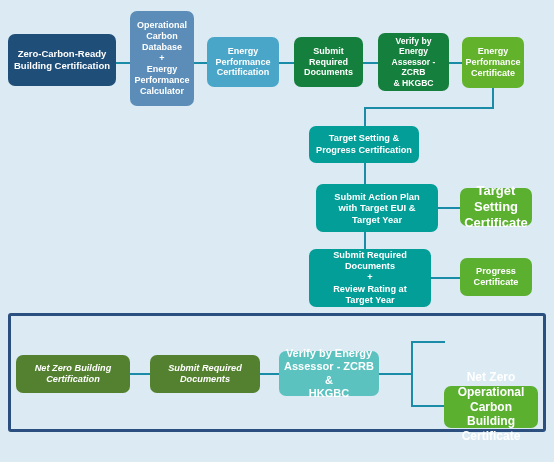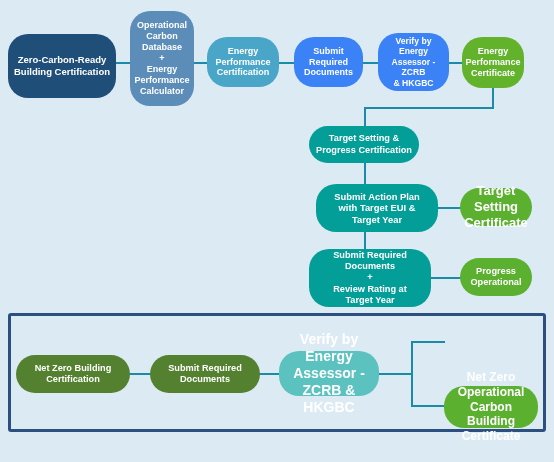--- a/index.html
+++ b/index.html
@@ -11,40 +11,40 @@
     position: relative;
     width: 554px;
     height: 462px;
     background: #dcebf3;
     font-family: "Liberation Sans", sans-serif;
     overflow: hidden;
   }
   .node {
     position: absolute;
     box-sizing: border-box;
-    border-radius: 20px;
+    border-radius: 7px;
     display: flex;
     align-items: center;
     justify-content: center;
     text-align: center;
     color: #ffffff;
     font-weight: bold;
     line-height: 1.22;
     white-space: pre-line;
     padding: 2px 4px;
     z-index: 3;
   }
   .n-navy      { background: #1f4e79; }
   .n-steel     { background: #5b8db8; }
   .n-blue-lt   { background: #4aa6c8; }
-  .n-blue-md   { background: #3b82f6; }
+  .n-blue-md   { background: #15803d; }
   .n-green-br  { background: #62b32b; }
   .n-teal      { background: #039e98; }
   .n-teal-lt   { background: #5cc2c0; }
-  .n-olive     { background: #53812f; }
+  .n-olive     { background: #53812f; font-style: italic; }
   .n-green-md  { background: #5bb030; }
 
   .conn {
     position: absolute;
     background: #1a8ca8;
     z-index: 1;
   }
   .conn-h { height: 1.6px; }
   .conn-v { width: 1.6px; }
 
@@ -86,21 +86,21 @@
 
   <div class="frame" style="left:8px; top:313px; width:538px; height:119px;"></div>
 
   <div class="conn conn-h" style="left:129px; top:373px; width:22px;"></div>
   <div class="conn conn-h" style="left:259px; top:373px; width:21px;"></div>
   <div class="conn conn-h" style="left:378px; top:373px; width:34px;"></div>
   <div class="conn conn-v" style="left:411px; top:341px; height:65px;"></div>
   <div class="conn conn-h" style="left:411px; top:341px; width:34px;"></div>
   <div class="conn conn-h" style="left:411px; top:405px; width:34px;"></div>
 
-  <div class="node n-navy" style="left:8px; top:34px; width:108px; height:64px; font-size:9.5px;">Zero-Carbon-Ready
+  <div class="node n-navy" style="left:8px; top:34px; width:108px; height:52px; font-size:9.5px;">Zero-Carbon-Ready
 Building Certification</div>
 
   <div class="node n-steel" style="left:130px; top:11px; width:64px; height:95px; font-size:9px;">Operational
 Carbon
 Database
 +
 Energy
 Performance
 Calculator</div>
 
@@ -131,29 +131,29 @@
   <div class="node n-green-md" style="left:460px; top:188px; width:72px; height:38px; font-size:13px;">Target Setting
 Certificate</div>
 
   <div class="node n-teal" style="left:309px; top:249px; width:122px; height:58px; font-size:9.2px;">Submit Required
 Documents
 +
 Review Rating  at
 Target  Year</div>
 
   <div class="node n-green-md" style="left:460px; top:258px; width:72px; height:38px; font-size:9.2px;">Progress
-Operational</div>
+Certificate</div>
 
   <div class="node n-olive" style="left:16px; top:355px; width:114px; height:38px; font-size:9.2px;">Net Zero Building
 Certification</div>
 
   <div class="node n-olive" style="left:150px; top:355px; width:110px; height:38px; font-size:9.2px;">Submit Required
 Documents</div>
 
-  <div class="node n-teal-lt" style="left:279px; top:351px; width:100px; height:45px; font-size:14px;">Verify by Energy
+  <div class="node n-teal-lt" style="left:279px; top:351px; width:100px; height:45px; font-size:11px;">Verify by Energy
 Assessor - ZCRB &amp;
 HKGBC</div>
 
 
   <div class="node n-green-md" style="left:444px; top:386px; width:94px; height:42px; font-size:12px;">Net Zero Operational
 Carbon Building
 Certificate</div>
 
 
 </div>

